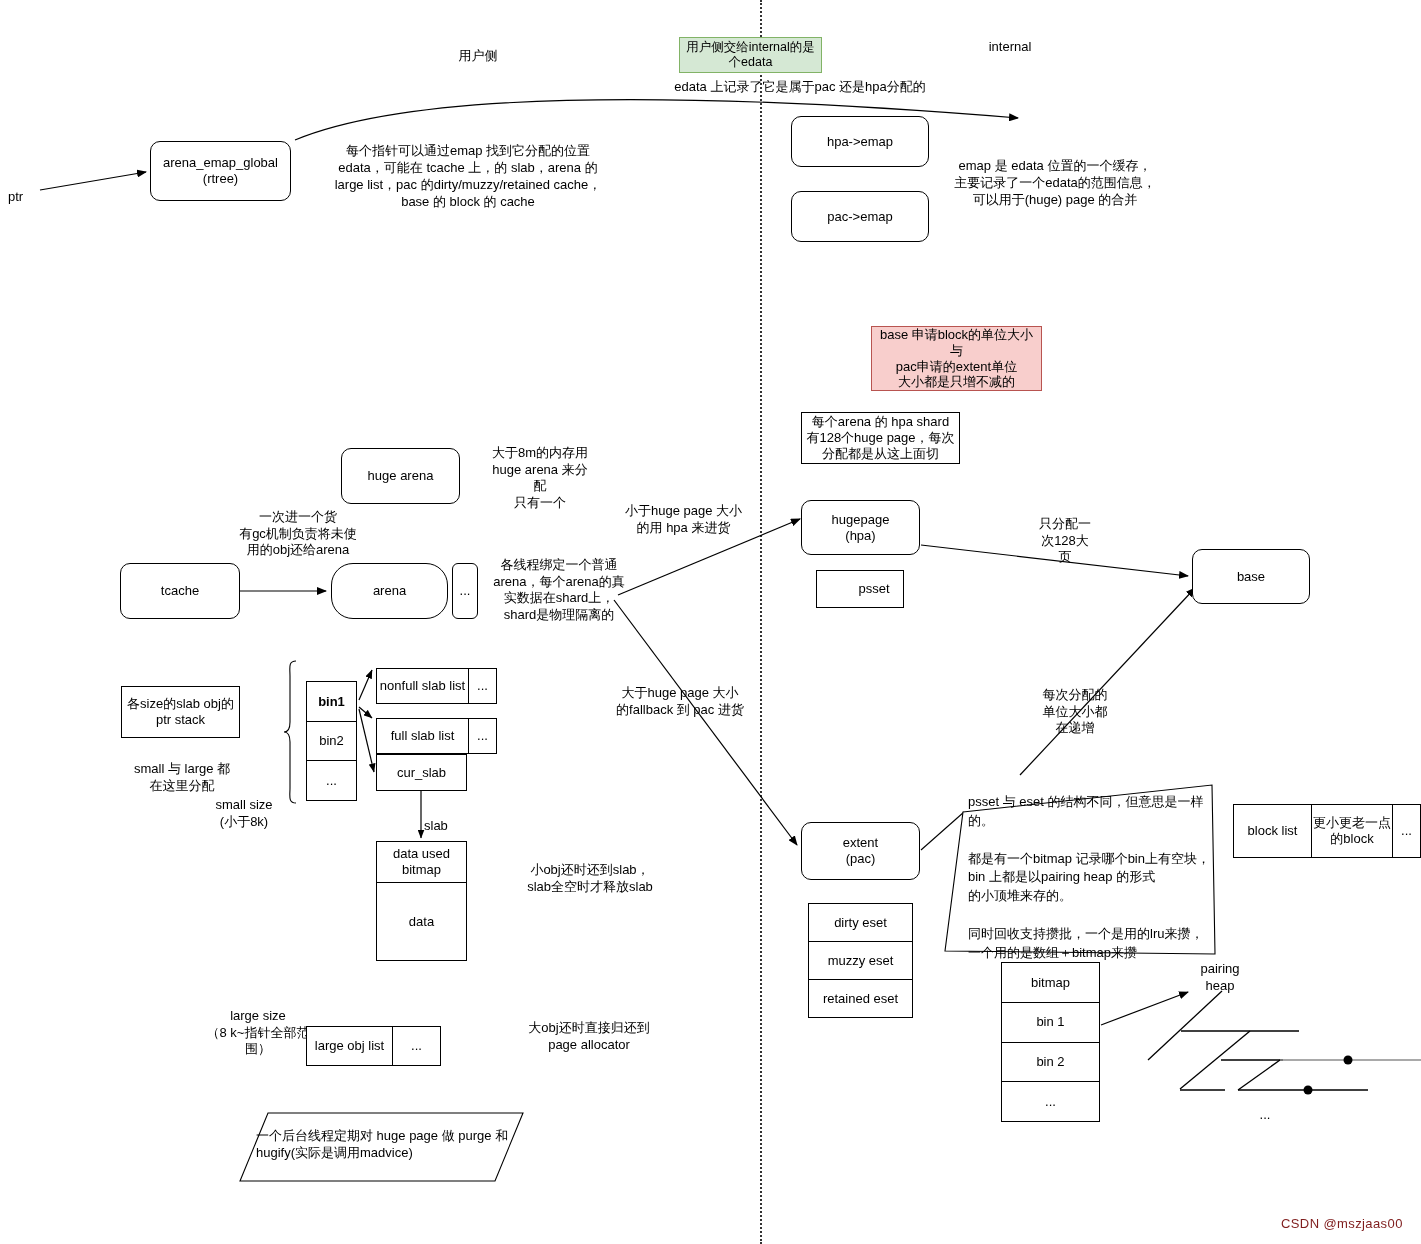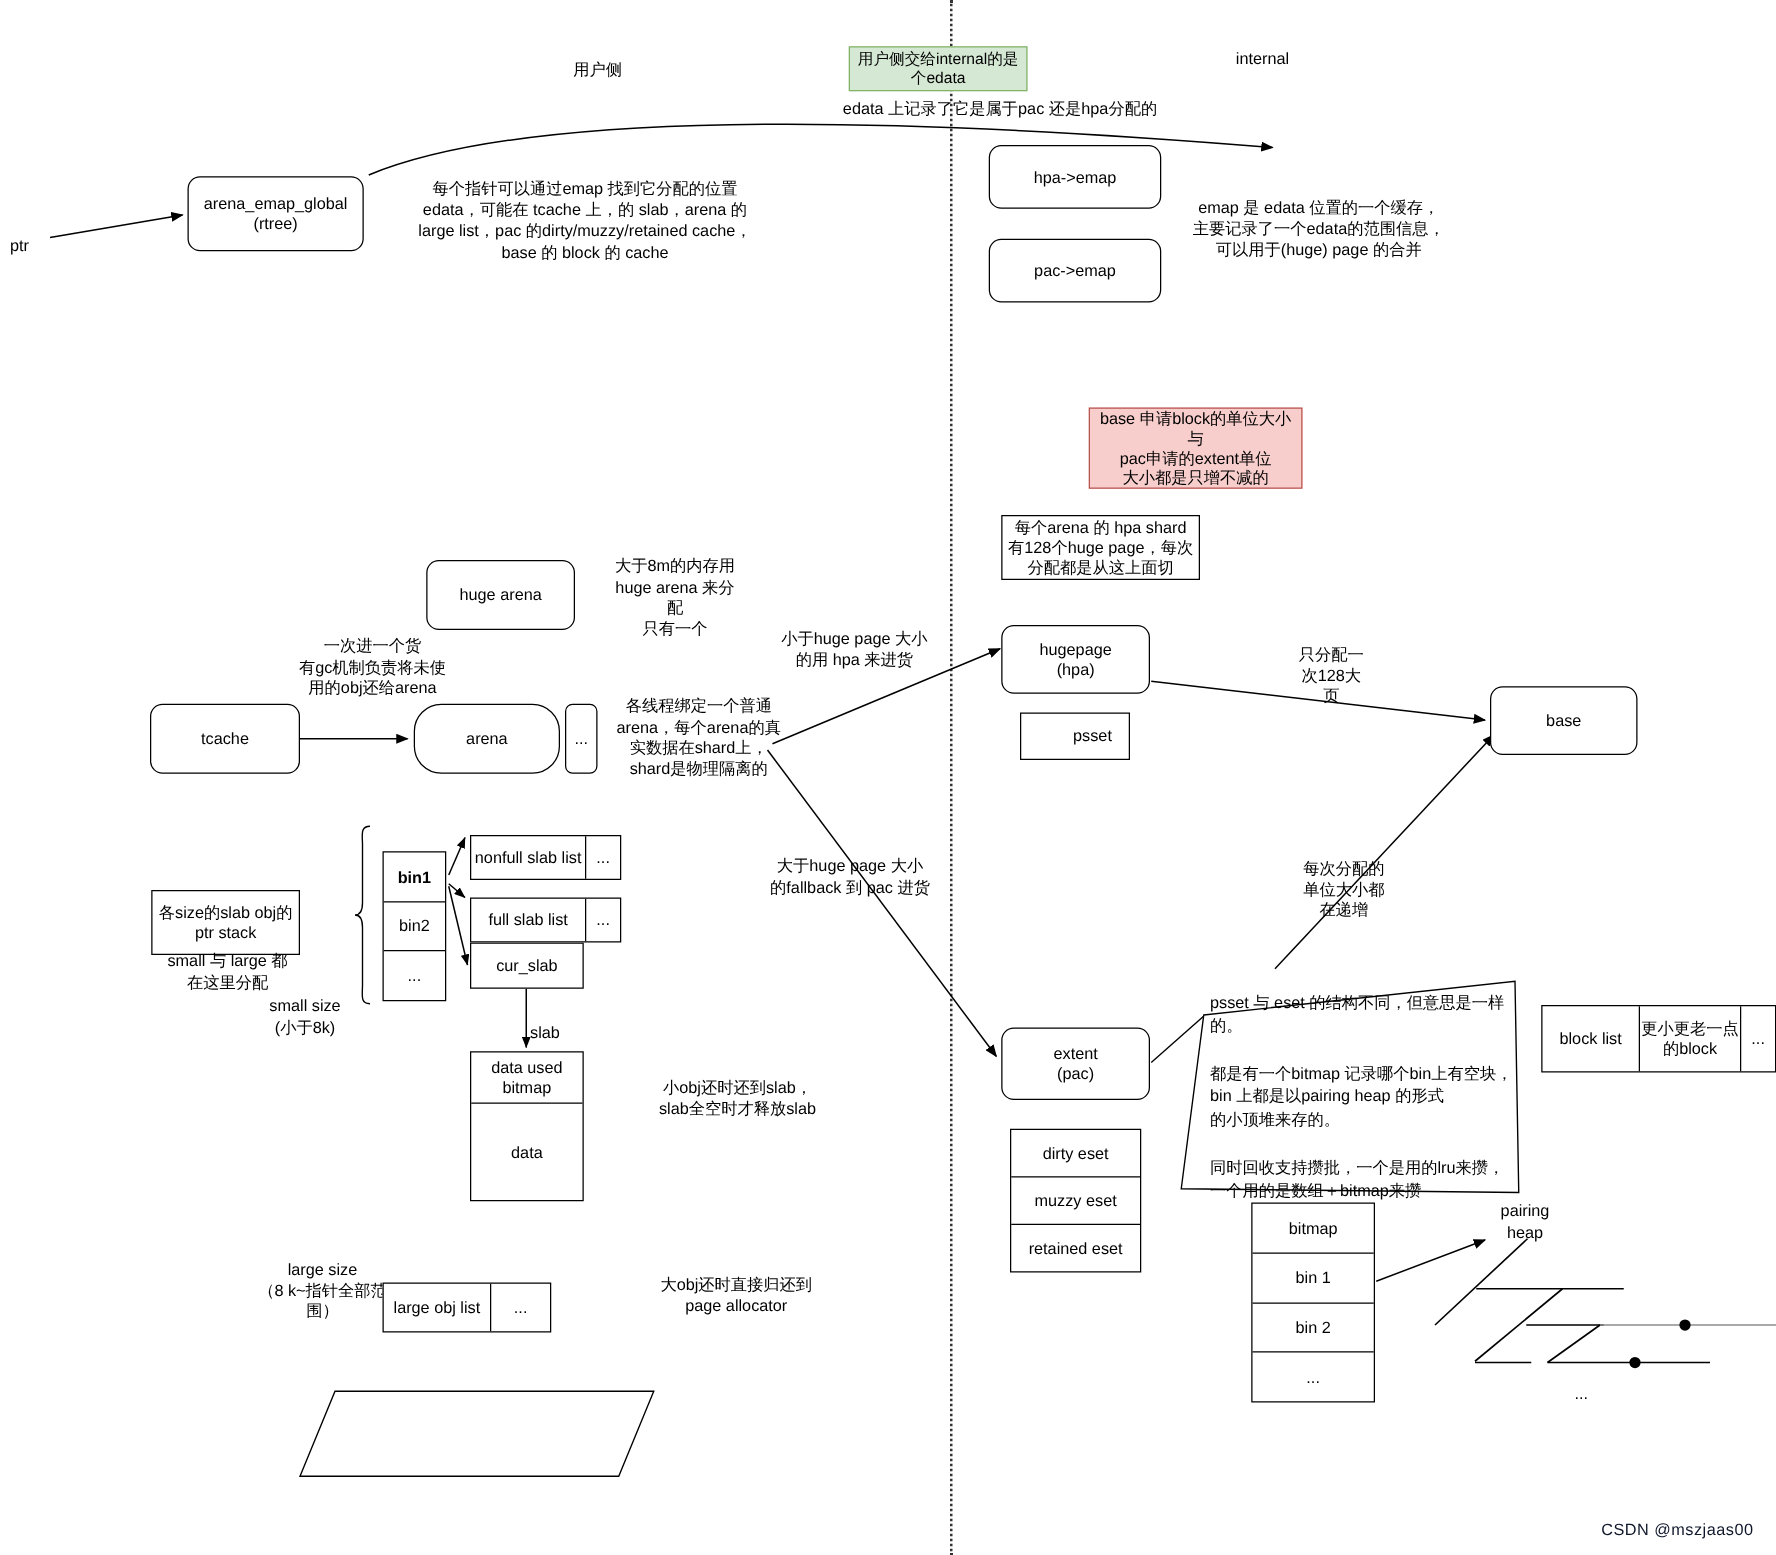--- a/index.html
+++ b/index.html
@@ -18,21 +18,21 @@
   .sbox{border:1px solid #000;font-size:13px;}
   .cell{box-sizing:border-box;display:flex;align-items:center;justify-content:center;text-align:center;
         font-size:13px;line-height:1.2;}
   .tbl{position:absolute;box-sizing:border-box;border:1px solid #000;display:flex;background:#fff;margin-top:14px;}
   .tblv{position:absolute;box-sizing:border-box;border:1px solid #000;display:flex;flex-direction:column;background:#fff;}
   .tbl > .cell + .cell{border-left:1px solid #000;}
   .tblv > .cell + .cell{border-top:1px solid #000;}
 
   .plain{position:absolute;text-align:center;font-size:13px;line-height:1.28;white-space:pre-line;}
 
-  .watermark{position:absolute;font-size:13px;color:#0f172a;letter-spacing:.4px;}
+  .watermark{position:absolute;font-size:13px;color:#7f1d1d;letter-spacing:.4px;}
   .polytext{position:absolute;text-align:left;font-size:13px;line-height:1.45;white-space:pre-line;}
   .dotline{position:absolute;border-left:2px dotted #333;}
 </style>
 </head>
 <body>
 
 <div id="canvas">
 
   <div class="dotline" style="left:760px;top:0;height:1244px;"></div>
 
@@ -168,21 +168,21 @@
 arena，每个arena的真
 实数据在shard上，
 shard是物理隔离的</div>
 
   <div class="plain" style="left:601px;top:503px;width:165px;">小于huge page 大小
 的用 hpa 来进货</div>
 
   <div class="plain" style="left:591px;top:685px;width:178px;">大于huge page 大小
 的fallback 到 pac 进货</div>
 
-  <div class="node sbox" style="left:121px;top:686px;width:119px;height:52px;margin-top:26px;">
+  <div class="node sbox" style="left:121px;top:686px;width:119px;height:52px;">
     <span style="white-space:pre-line;">各size的slab obj的
 ptr stack</span>
   </div>
 
   <div class="plain" style="left:110px;top:761px;width:144px;">small 与 large 都
 在这里分配</div>
 
   <div class="plain" style="left:198px;top:797px;width:92px;">small size
 (小于8k)</div>
 
@@ -222,20 +222,22 @@
 围）</div>
 
   <div class="tbl" style="left:306px;top:1012px;width:135px;height:40px;">
     <div class="cell" style="flex:0 0 85px;">large obj list</div>
     <div class="cell" style="flex:1;">...</div>
   </div>
 
   <div class="plain" style="left:498px;top:1020px;width:182px;">大obj还时直接归还到
 page allocator</div>
 
+  <div class="polytext" style="left:256px;top:1128px;width:260px;line-height:1.3;">一个后台线程定期对 huge page 做 purge 和
+hugify(实际是调用madvice)</div>
 
   <div class="node rbox" style="left:801px;top:500px;width:119px;height:55px;">
     <span style="white-space:pre-line;">hugepage
 (hpa)</span>
   </div>
 
   <div class="node sbox" style="left:816px;top:570px;width:88px;height:38px;padding-left:28px;">
     <span>psset</span>
   </div>
 

